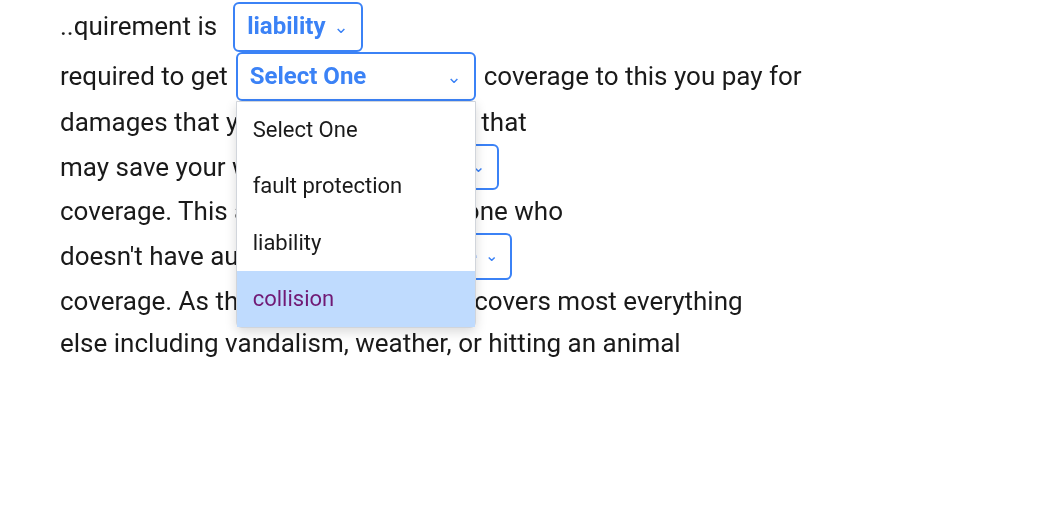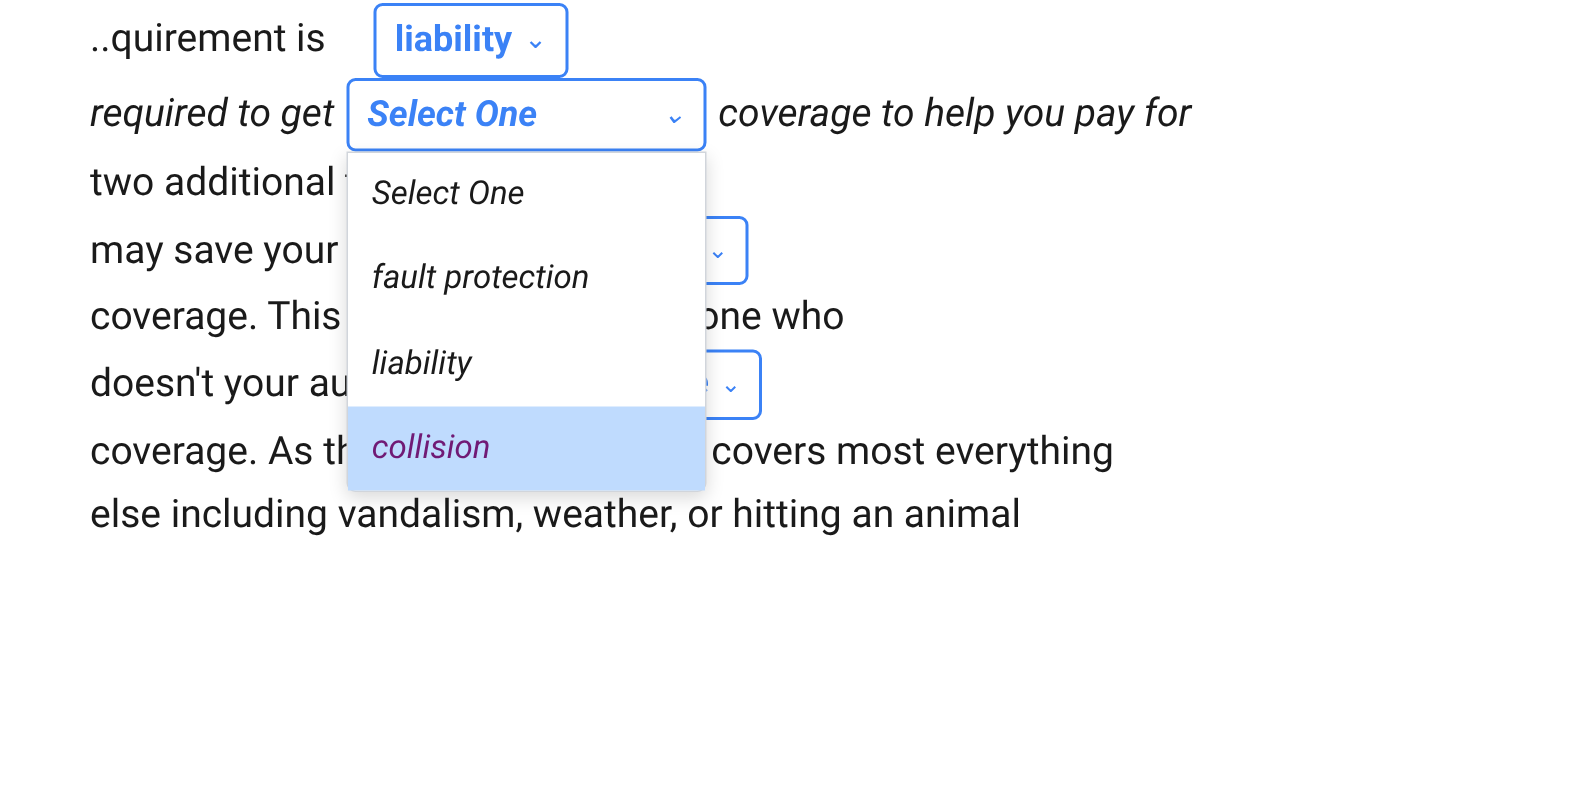--- a/index.html
+++ b/index.html
@@ -130,68 +130,69 @@
       white-space: nowrap;
     }
 
   </style>
 </head>
 <body>
 
 <div class="text-block">
 
   <div class="row" style="padding-top: 2px;">
-    <span style="margin-right:24px;">..quirement is</span>
+    <span style="margin-right:8px;">..quirement is</span>
     <div class="inline-select-main">
       <span class="label">liability</span>
       <span class="chevron">⌄</span>
     </div>
   </div>
 
 
-  <div class="row" style="position:relative;font-style:italic;">
+  <div class="row" style="position:relative;">
     <span style="margin-right:8px;">required to get</span>
 
     <div style="position:relative; display:inline-block;">
       <div class="dropdown-trigger">
         <span class="label">Select One</span>
         <span class="chevron">⌄</span>
       </div>
       
       <div class="dropdown-list">
         <div class="dropdown-item">Select One</div>
         <div class="dropdown-item">fault protection</div>
         <div class="dropdown-item">liability</div>
         <div class="dropdown-item highlighted">collision</div>
       </div>
     </div>
 
-    <span style="margin-left:8px;">coverage to help you pay for</span>
-  </div>
-
-  <div class="row">
+    <span style="margin-left:8px;">coverage to this you pay for</span>
+  </div>
+
+  <div class="row">
+    <span style="margin-right:4px;">damages that y</span>
     <span>two additional types that</span>
   </div>
 
   <div class="row">
     <span style="margin-right:4px;">may save your w</span>
     <span style="margin-right:8px;">first is</span>
     <div class="inline-select-small">
       <span class="label">Select One</span>
       <span class="chevron">⌄</span>
     </div>
   </div>
 
   <div class="row">
     <span style="margin-right:4px;">coverage. This a</span>
     <span>ou get hit by someone who</span>
   </div>
 
   <div class="row">
-    <span style="margin-right:4px;">doesn't your au</span>
+    <span style="margin-right:4px;">doesn't have au</span>
     <span style="margin-right:8px;">econd is</span>
     <div class="inline-select-small">
       <span class="label">Select One</span>
       <span class="chevron">⌄</span>
     </div>
   </div>
 
   <div class="row">
     <span>coverage. As the name implies, this covers most everything</span>
   </div>

